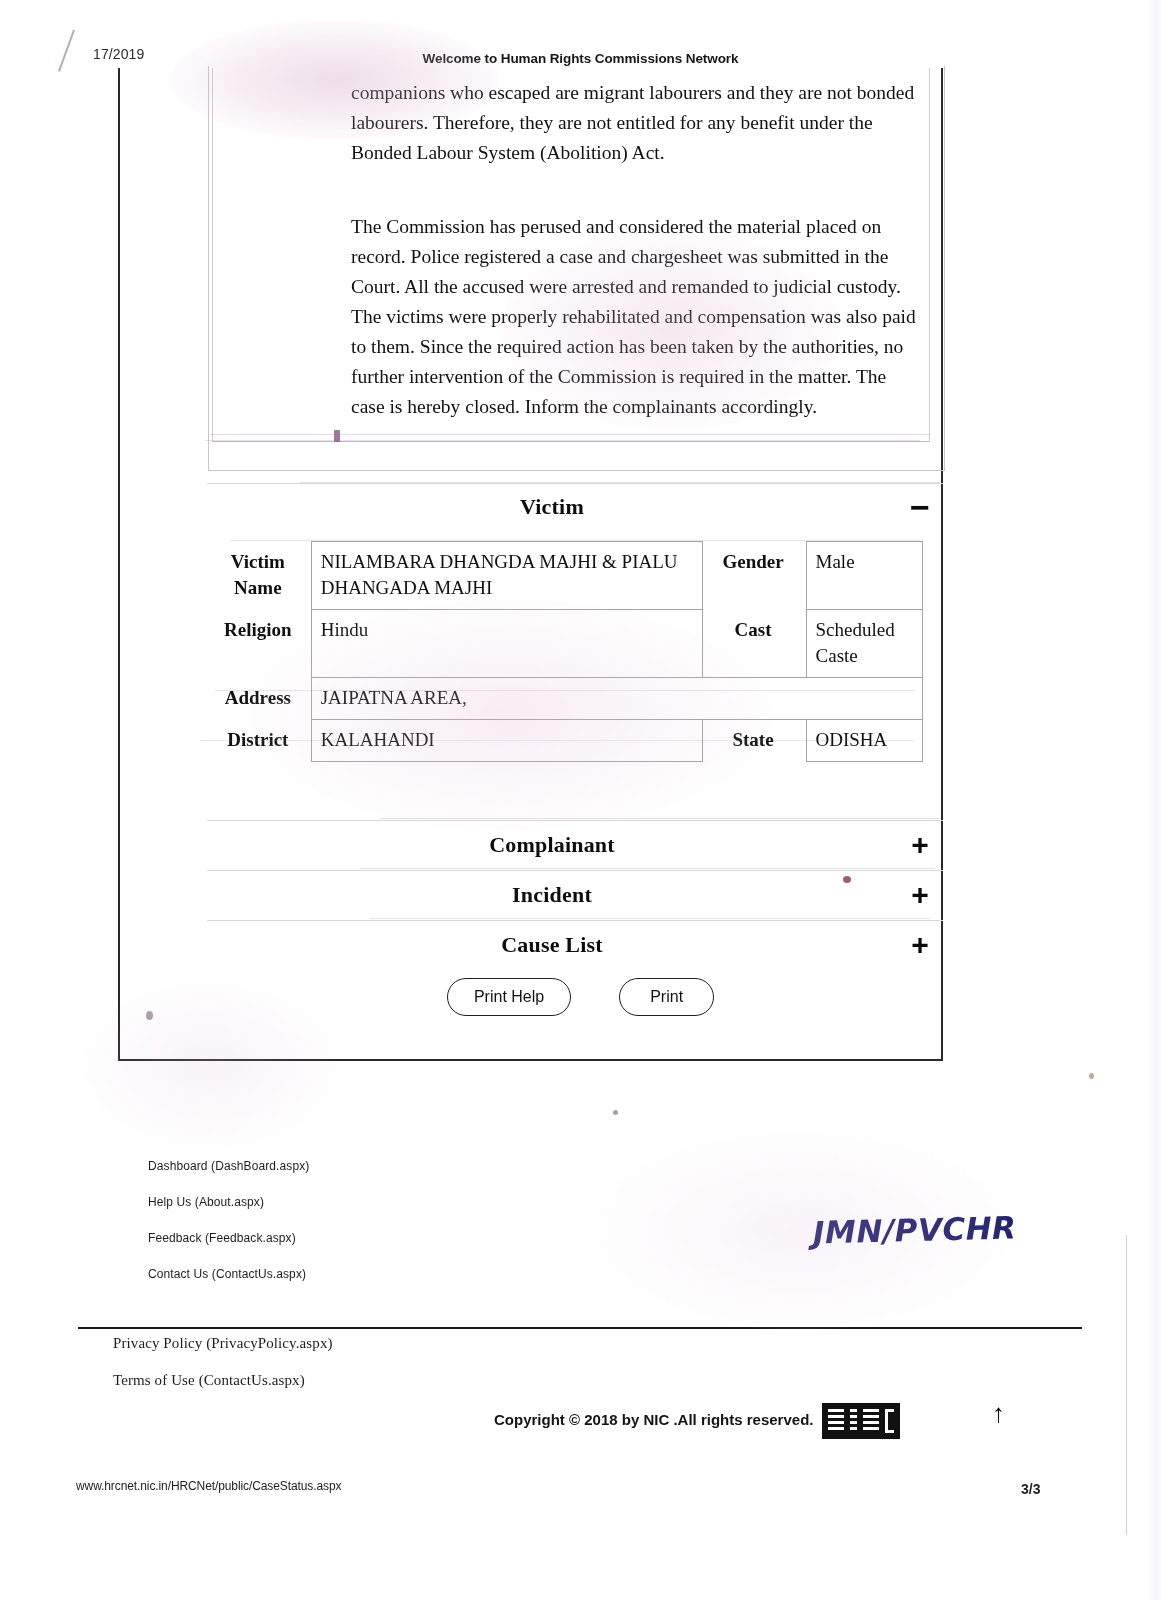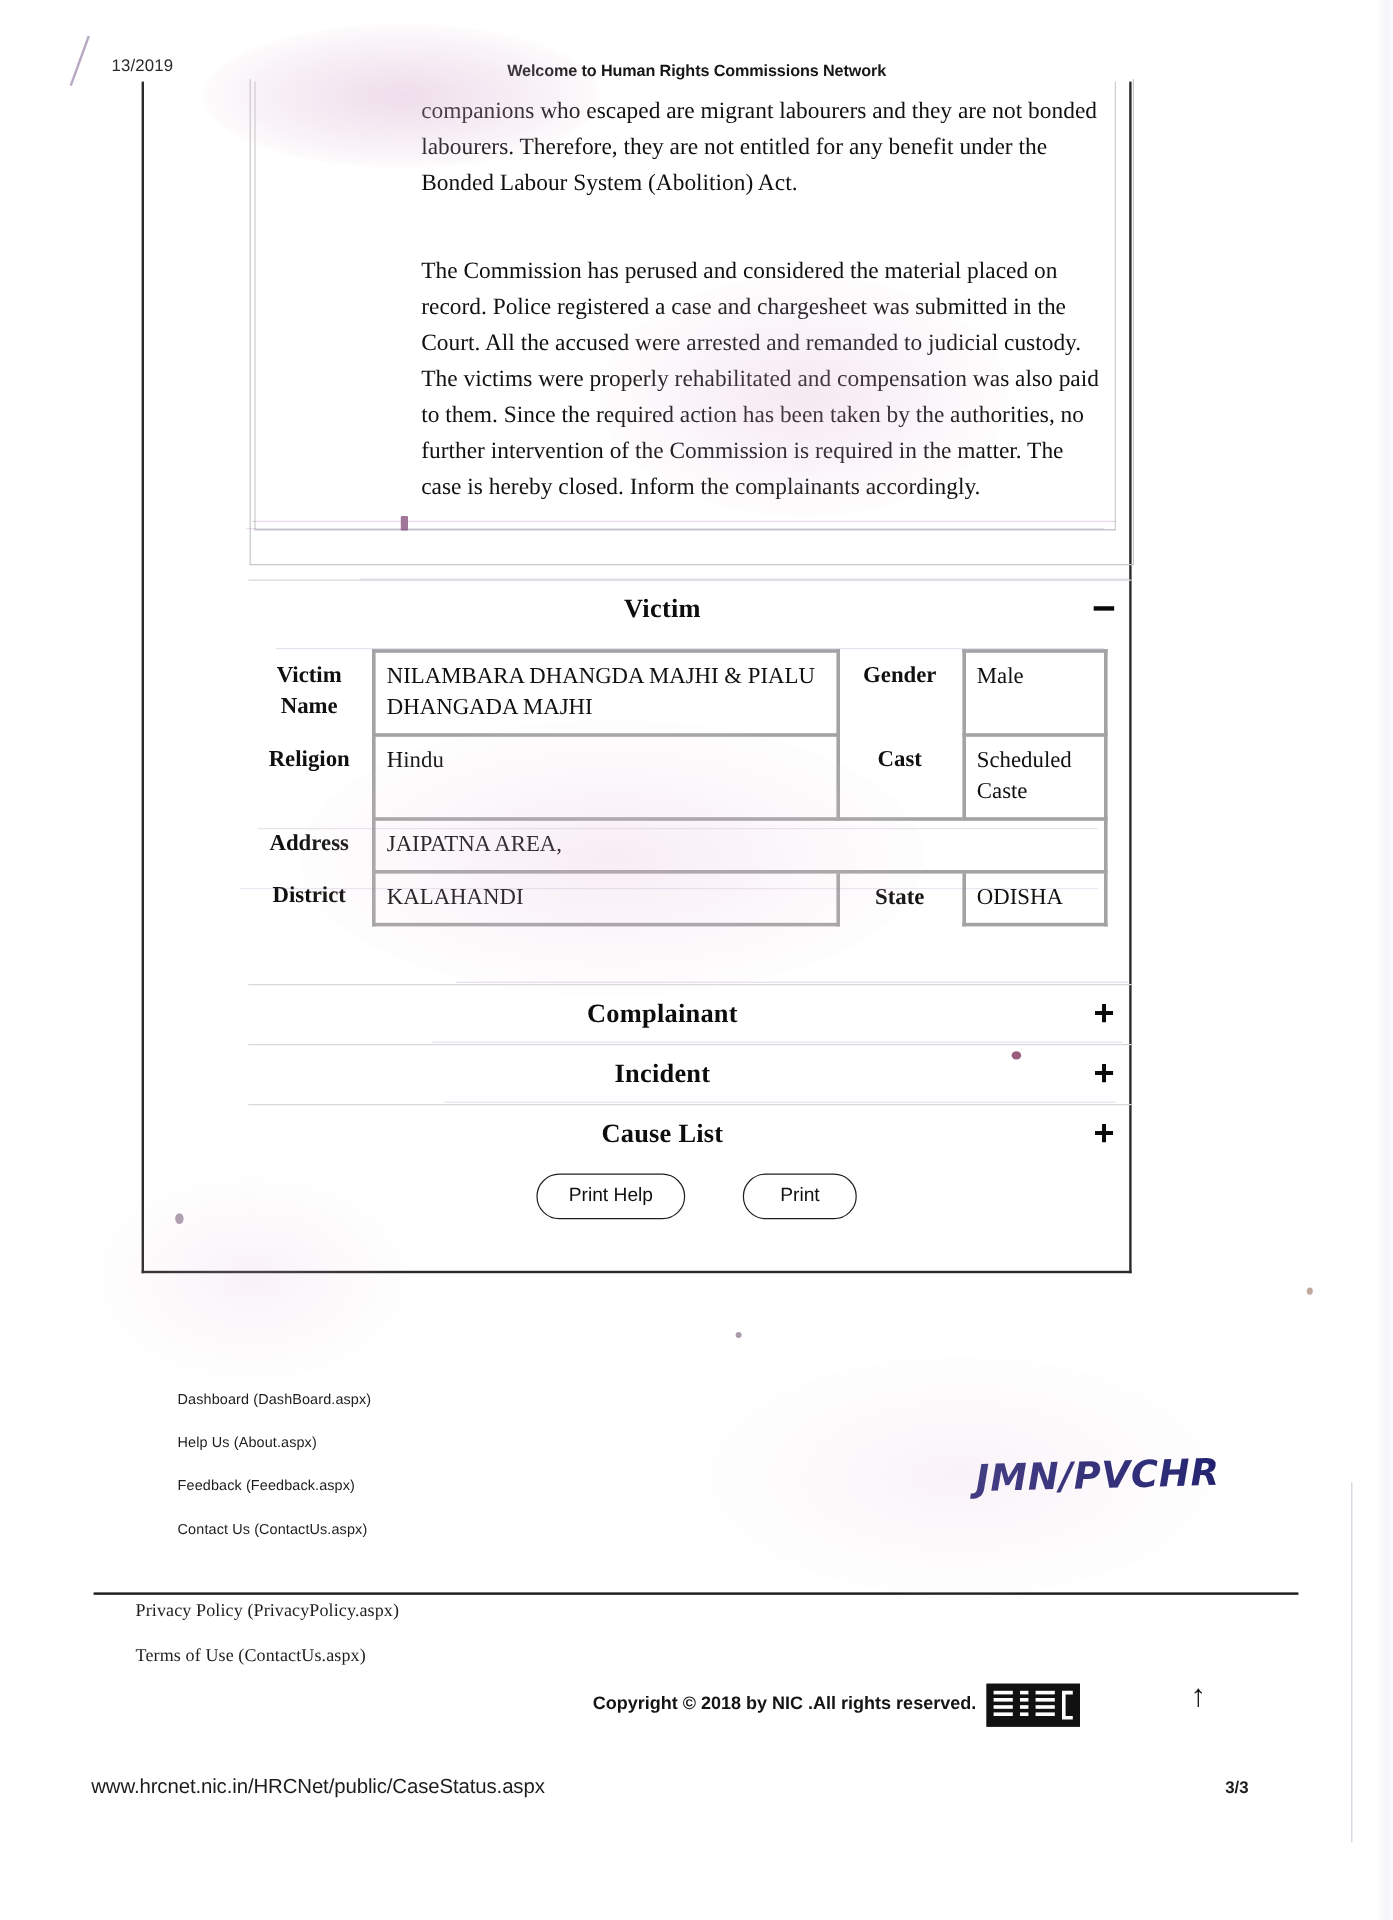--- a/index.html
+++ b/index.html
@@ -155,21 +155,21 @@
   
   .victim-table {
     position: absolute;
     left: 207px; top: 541px;
     width: 716px;
     border-collapse: collapse;
     font-family: "Liberation Serif", serif;
     z-index: 20;
   }
   .victim-table td {
-    border: 3px solid #a3a3a3;
+    border: 1px solid #a3a3a3;
     padding: 7px 9px 8px 9px;
     font-size: 19px;
     line-height: 26px;
     vertical-align: top;
     color: #101010;
     background: transparent;
   }
   .victim-table td.lbl {
     font-weight: 700;
     text-align: center;
@@ -273,21 +273,21 @@
     font-size: 26px;
     line-height: 1;
     color: #111111;
     z-index: 20;
   }
 
   
   .url-foot {
     position: absolute;
     left: 76px; top: 1479px;
-    font-size: 17px;
+    font-size: 12px;
     color: #1d1d1d;
     letter-spacing: -0.1px;
     z-index: 20;
   }
   .page-num {
     position: absolute;
     left: 1021px; top: 1481px;
     font-size: 14px;
     color: #1d1d1d;
     font-weight: 600;
@@ -314,21 +314,21 @@
     background: rgba(90,60,90,0.5);
     border-radius: 50%;
     z-index: 35;
     pointer-events: none;
   }
 </style>
 </head>
 <body>
 
 <div class="pg-slash"></div>
-<div class="pg-date">13/2019</div>
+<div class="pg-date">17/2019</div>
 <div class="pg-title">Welcome to Human Rights Commissions Network</div>
 
 <div class="page-frame"></div>
 
 <div class="order-panel">
   <div class="order-inner"></div>
 </div>
 <div class="order-text">
   <p>companions who escaped are migrant labourers and they are not bonded labourers. Therefore, they are not entitled for any benefit under the Bonded Labour System (Abolition) Act.</p>
   <p>The Commission has perused and considered the material placed on record. Police registered a case and chargesheet was submitted in the Court. All the accused were arrested and remanded to judicial custody. The victims were properly rehabilitated and compensation was also paid to them. Since the required action has been taken by the authorities, no further intervention of the Commission is required in the matter. The case is hereby closed. Inform the complainants accordingly.</p>

